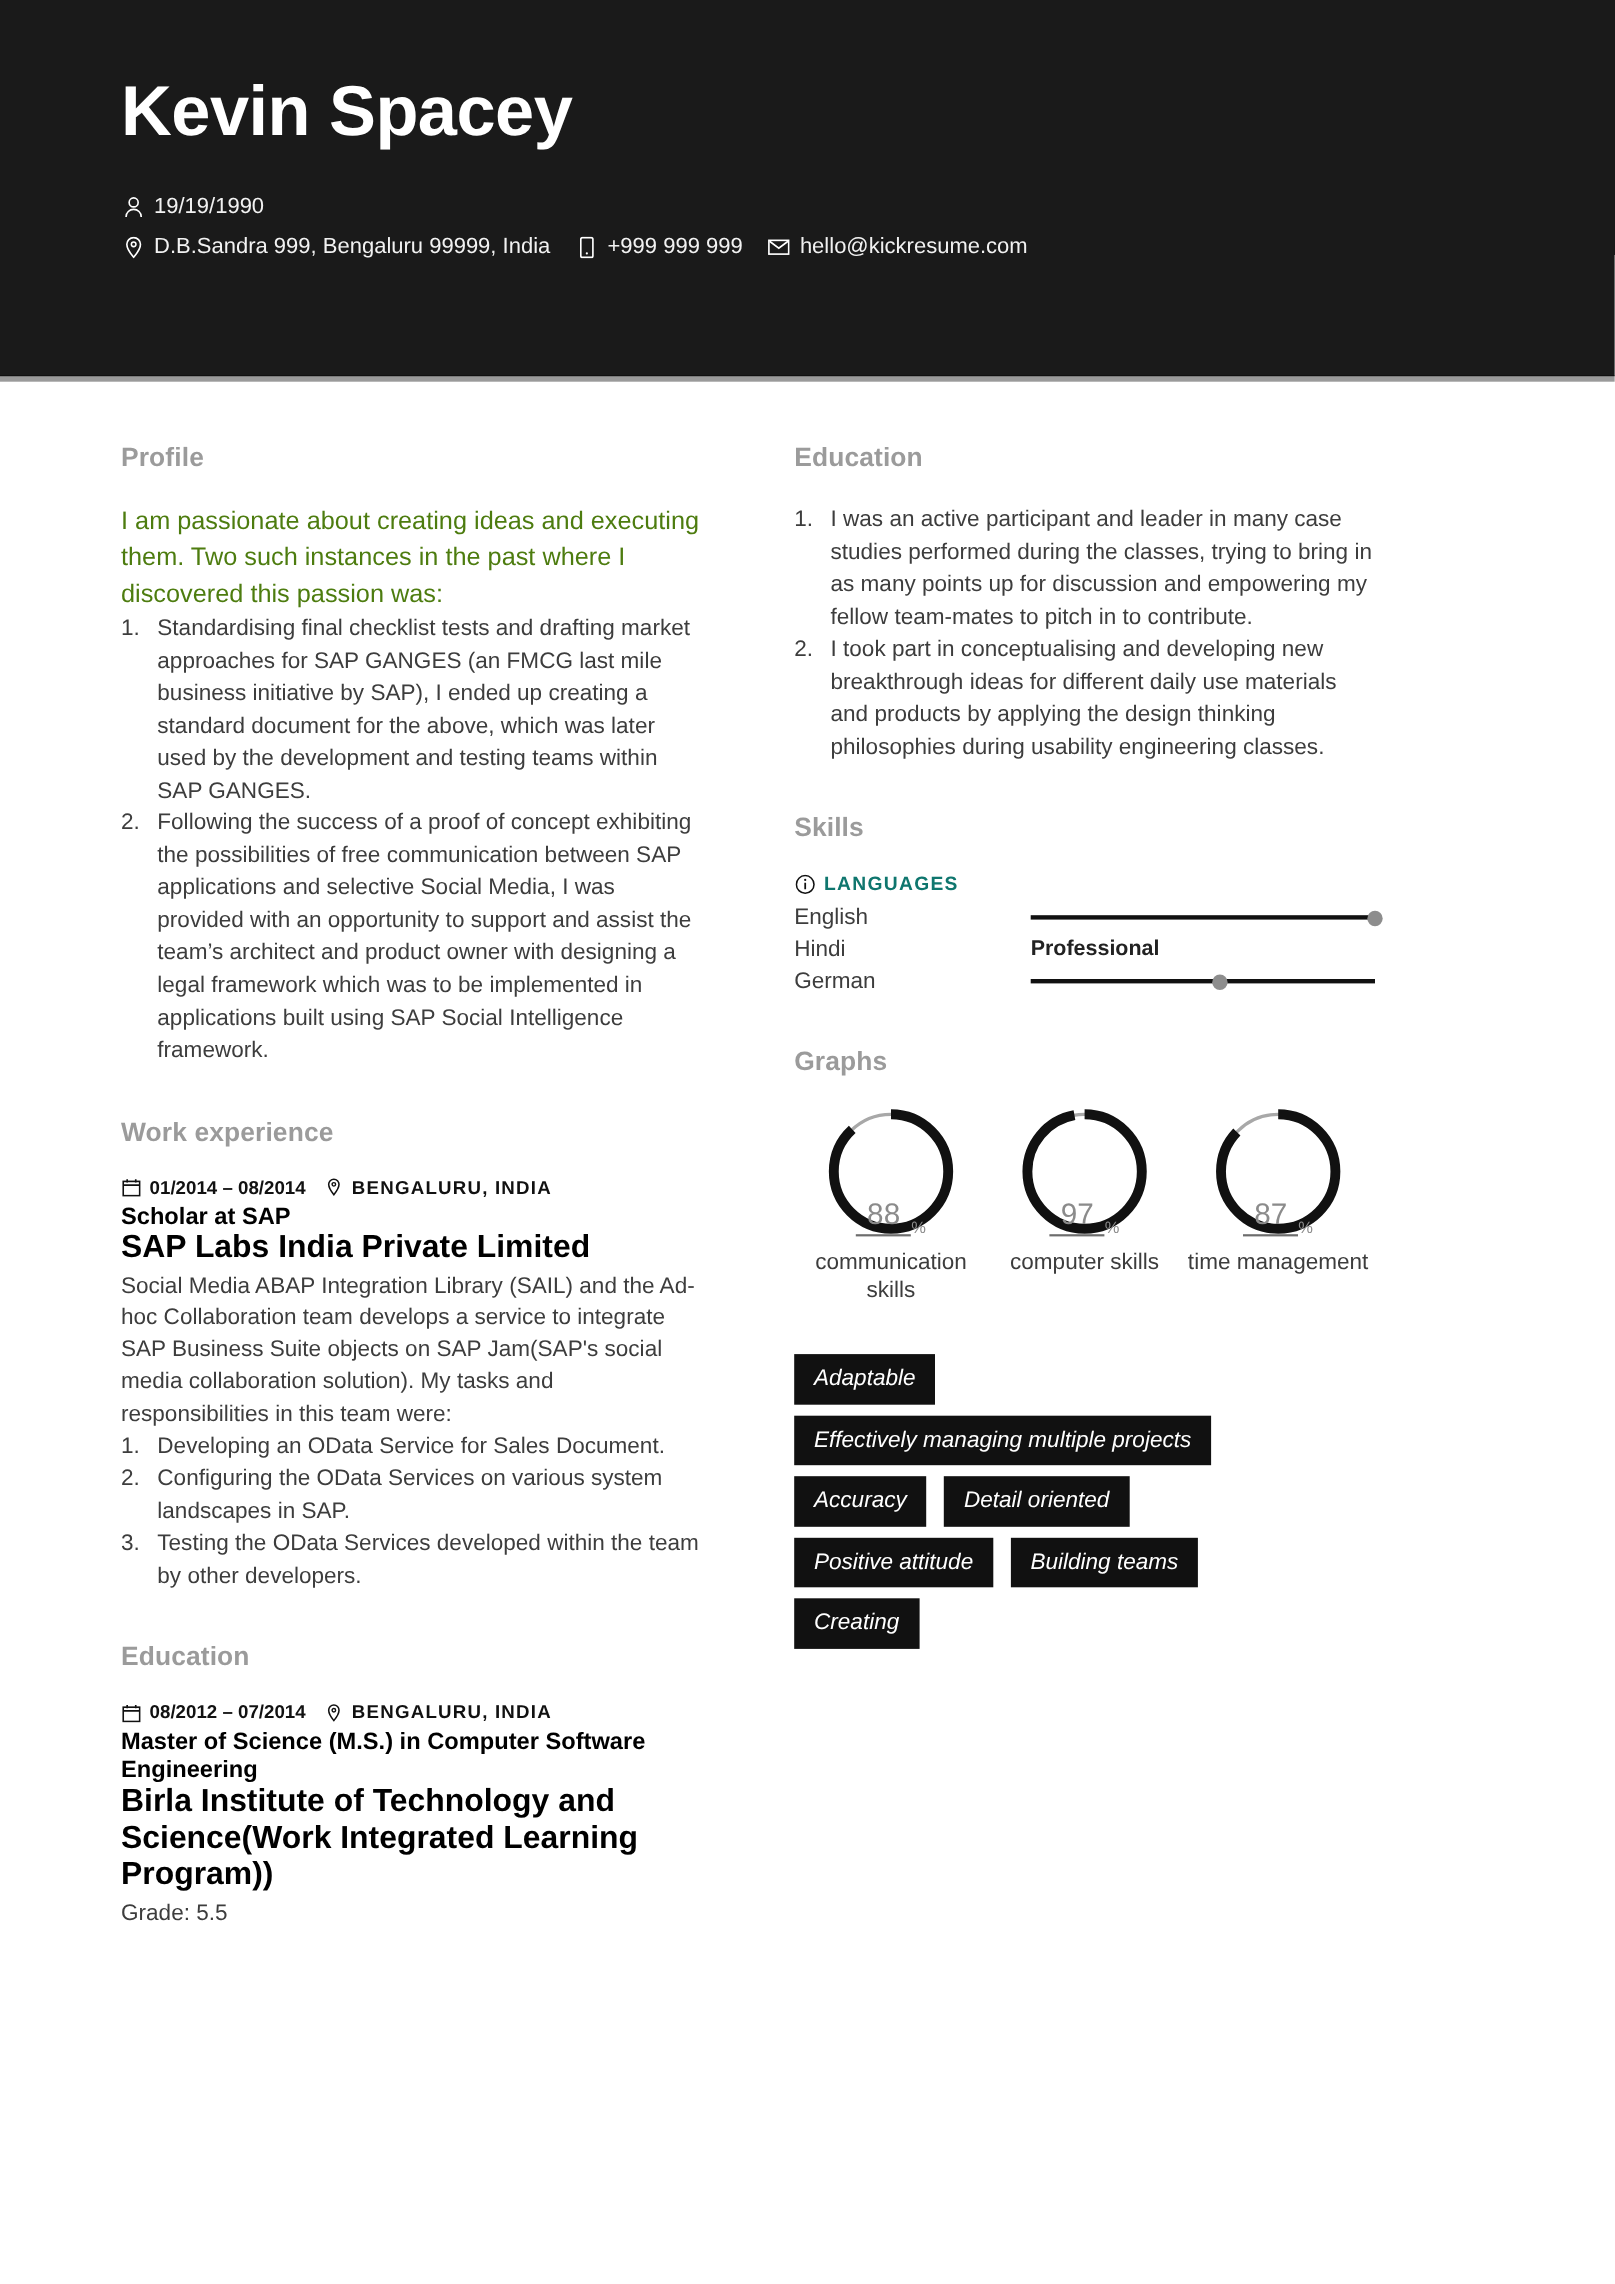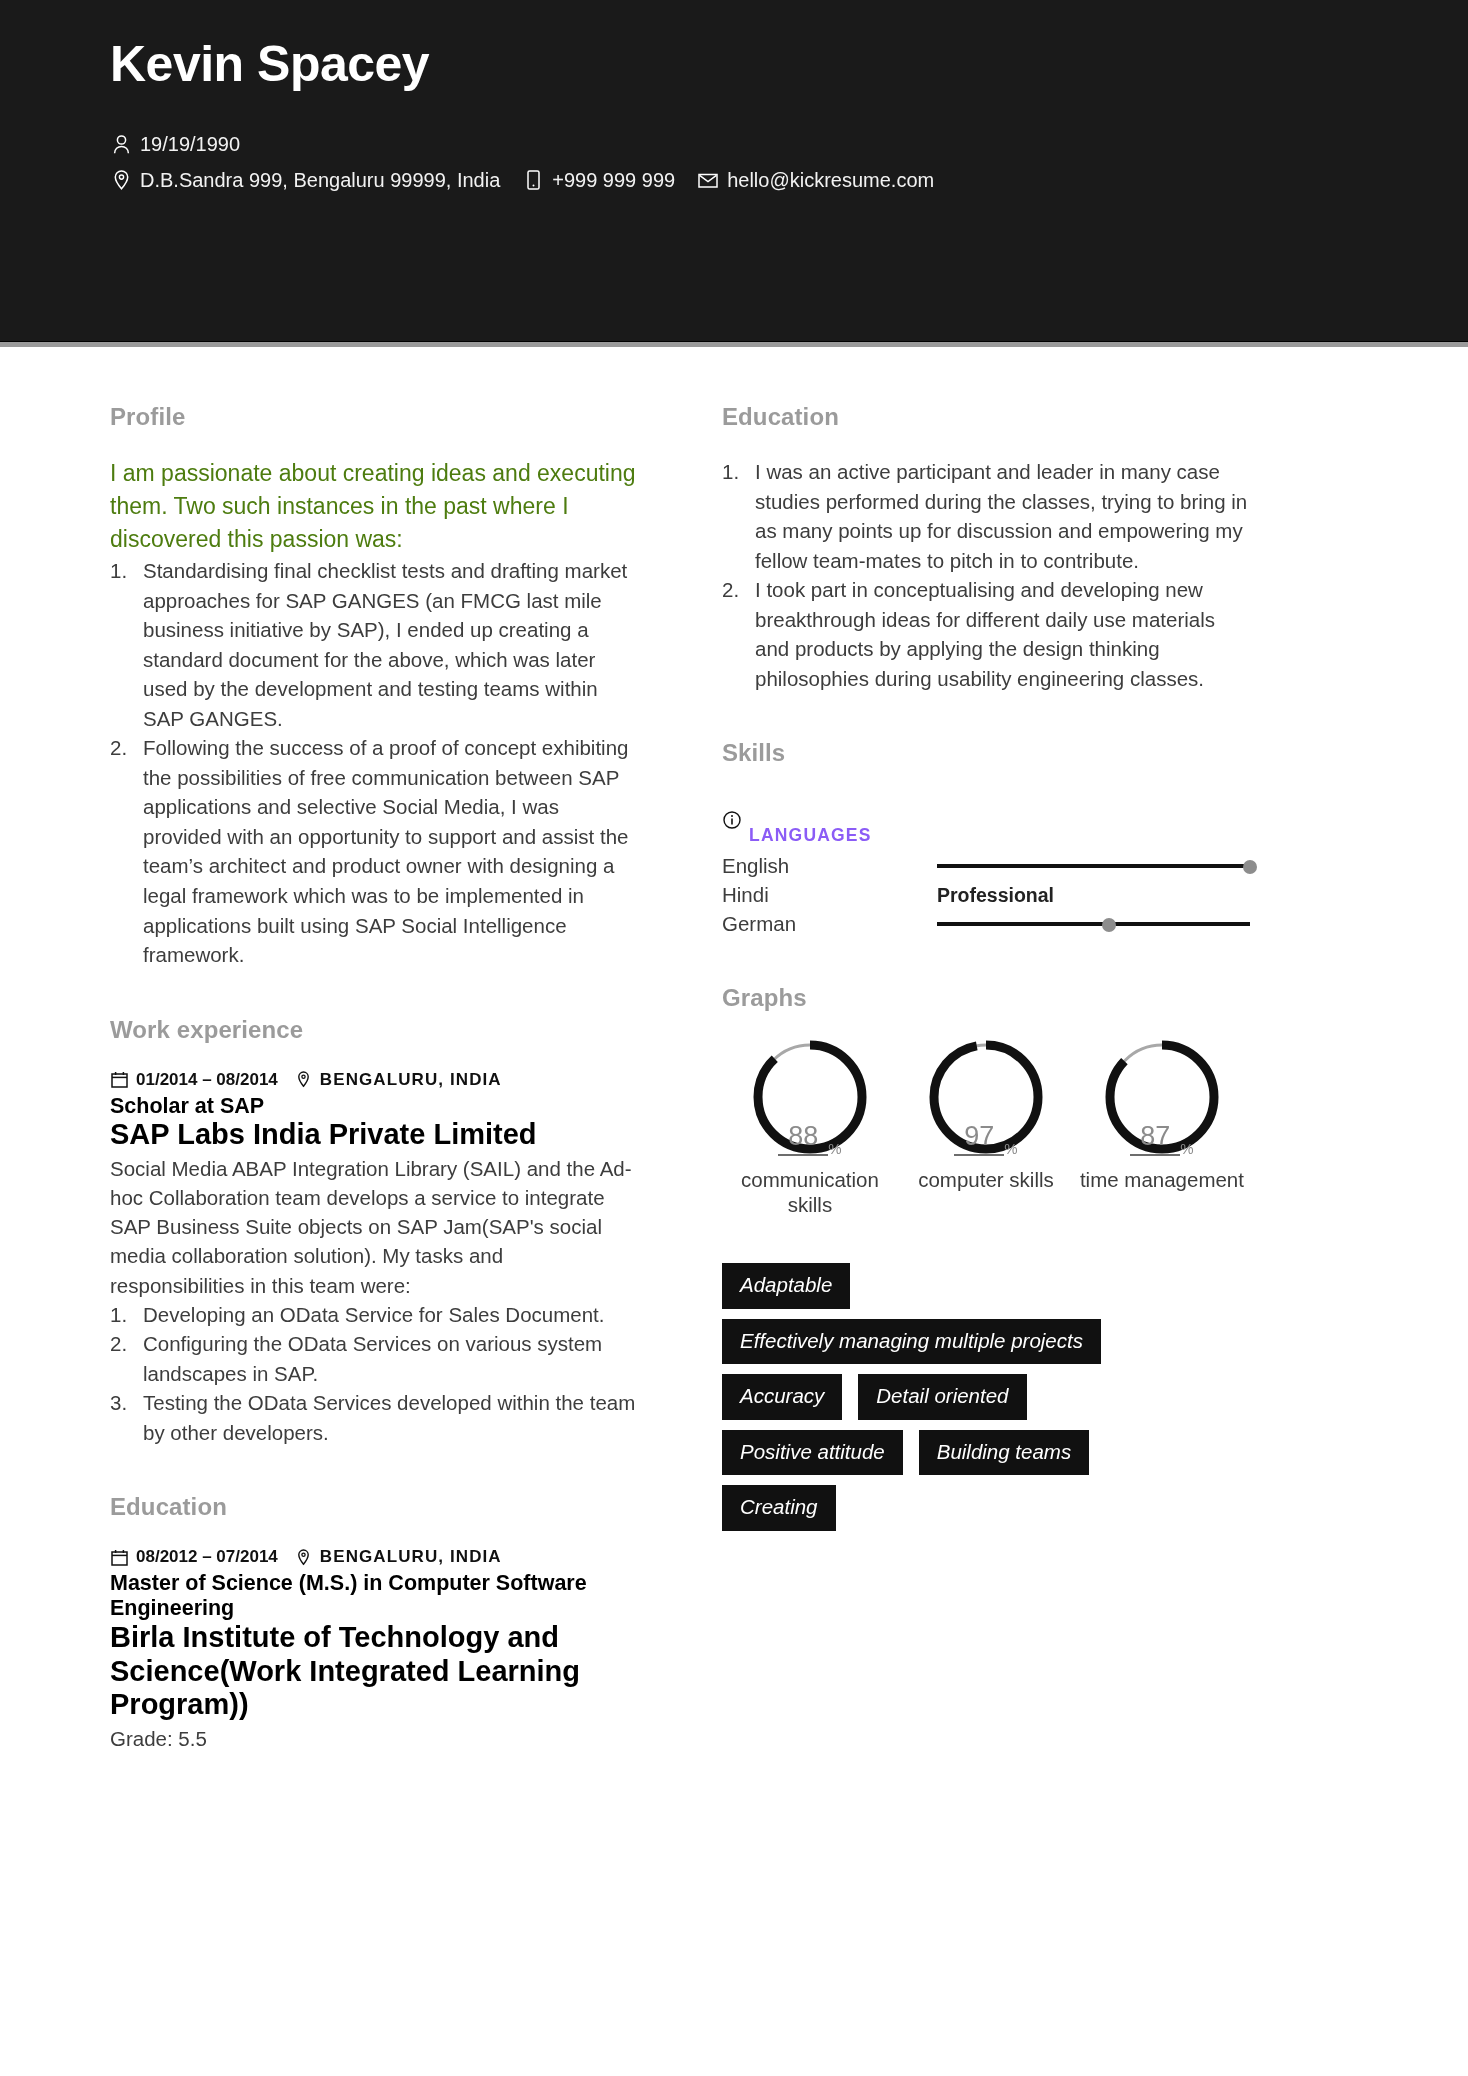--- a/index.html
+++ b/index.html
@@ -20,24 +20,24 @@
     padding: 0 110px;
     position: relative;
   }
   .header-divider {
     height: 6px;
     background: #9a9a9a;
     border-top: 1px solid #000;
   }
   .name {
     color: #ffffff;
-    font-size: 50px;
+    font-size: 64px;
     font-weight: bold;
     letter-spacing: -0.5px;
-    padding-top: 38px;
+    padding-top: 68px;
     line-height: 1.05;
   }
   .contact-block { margin-top: 38px; }
   .contact-line {
     display: flex;
     align-items: center;
     color: #f2f2f2;
     font-size: 20px;
     line-height: 1.55;
     margin-bottom: 5px;
@@ -155,22 +155,21 @@
   }
   .skill-group-head .ico {
     width: 19px; height: 19px;
     margin-right: 8px;
     display: inline-flex; align-items: center; justify-content: center;
   }
   .skill-group-name {
     font-size: 17.5px;
     font-weight: bold;
     letter-spacing: 1.2px;
-    color: #8b5cf6;
-    margin-top: 32px;
+    color: #0f766e;
   }
   .lang-rows { position: relative; }
   .lang-row {
     display: flex;
     align-items: center;
     height: 29px;
   }
   .lang-name {
     width: 215px;
     font-size: 20.5px;

